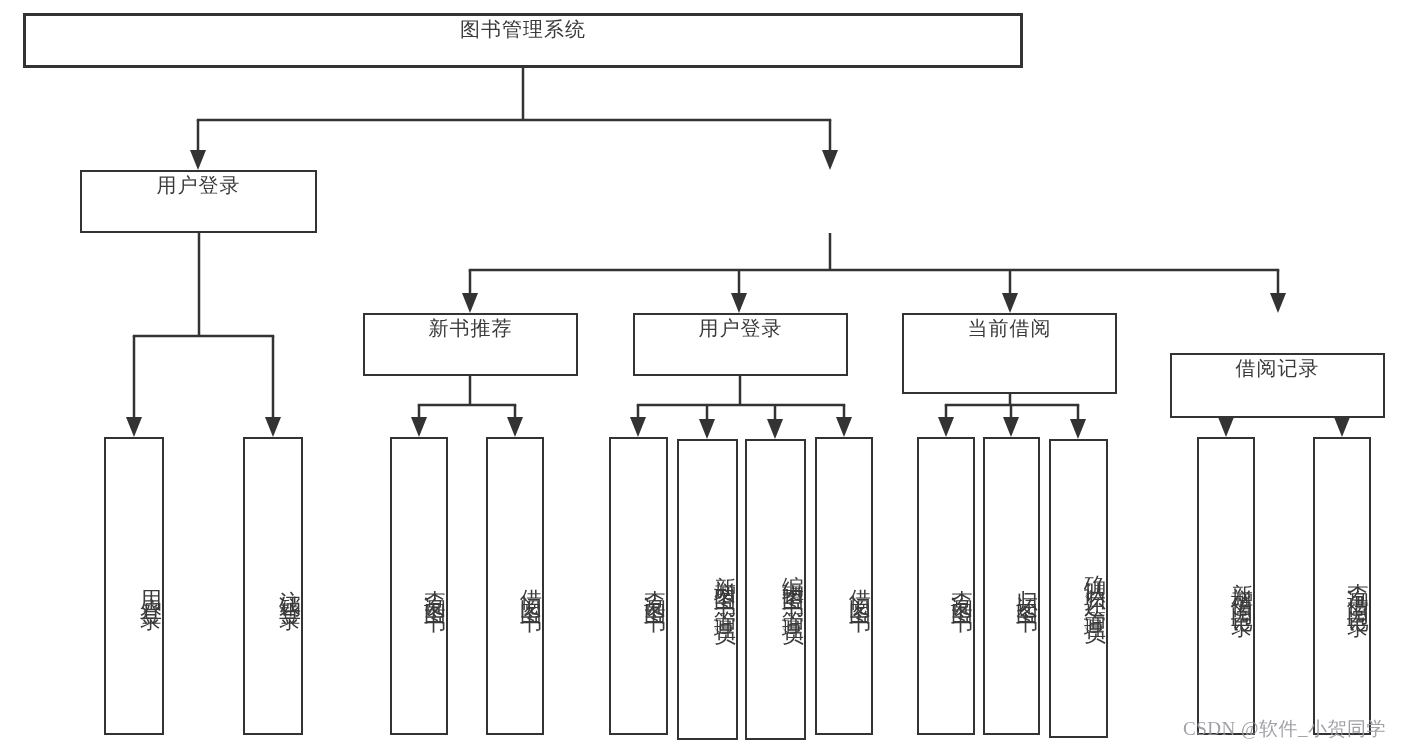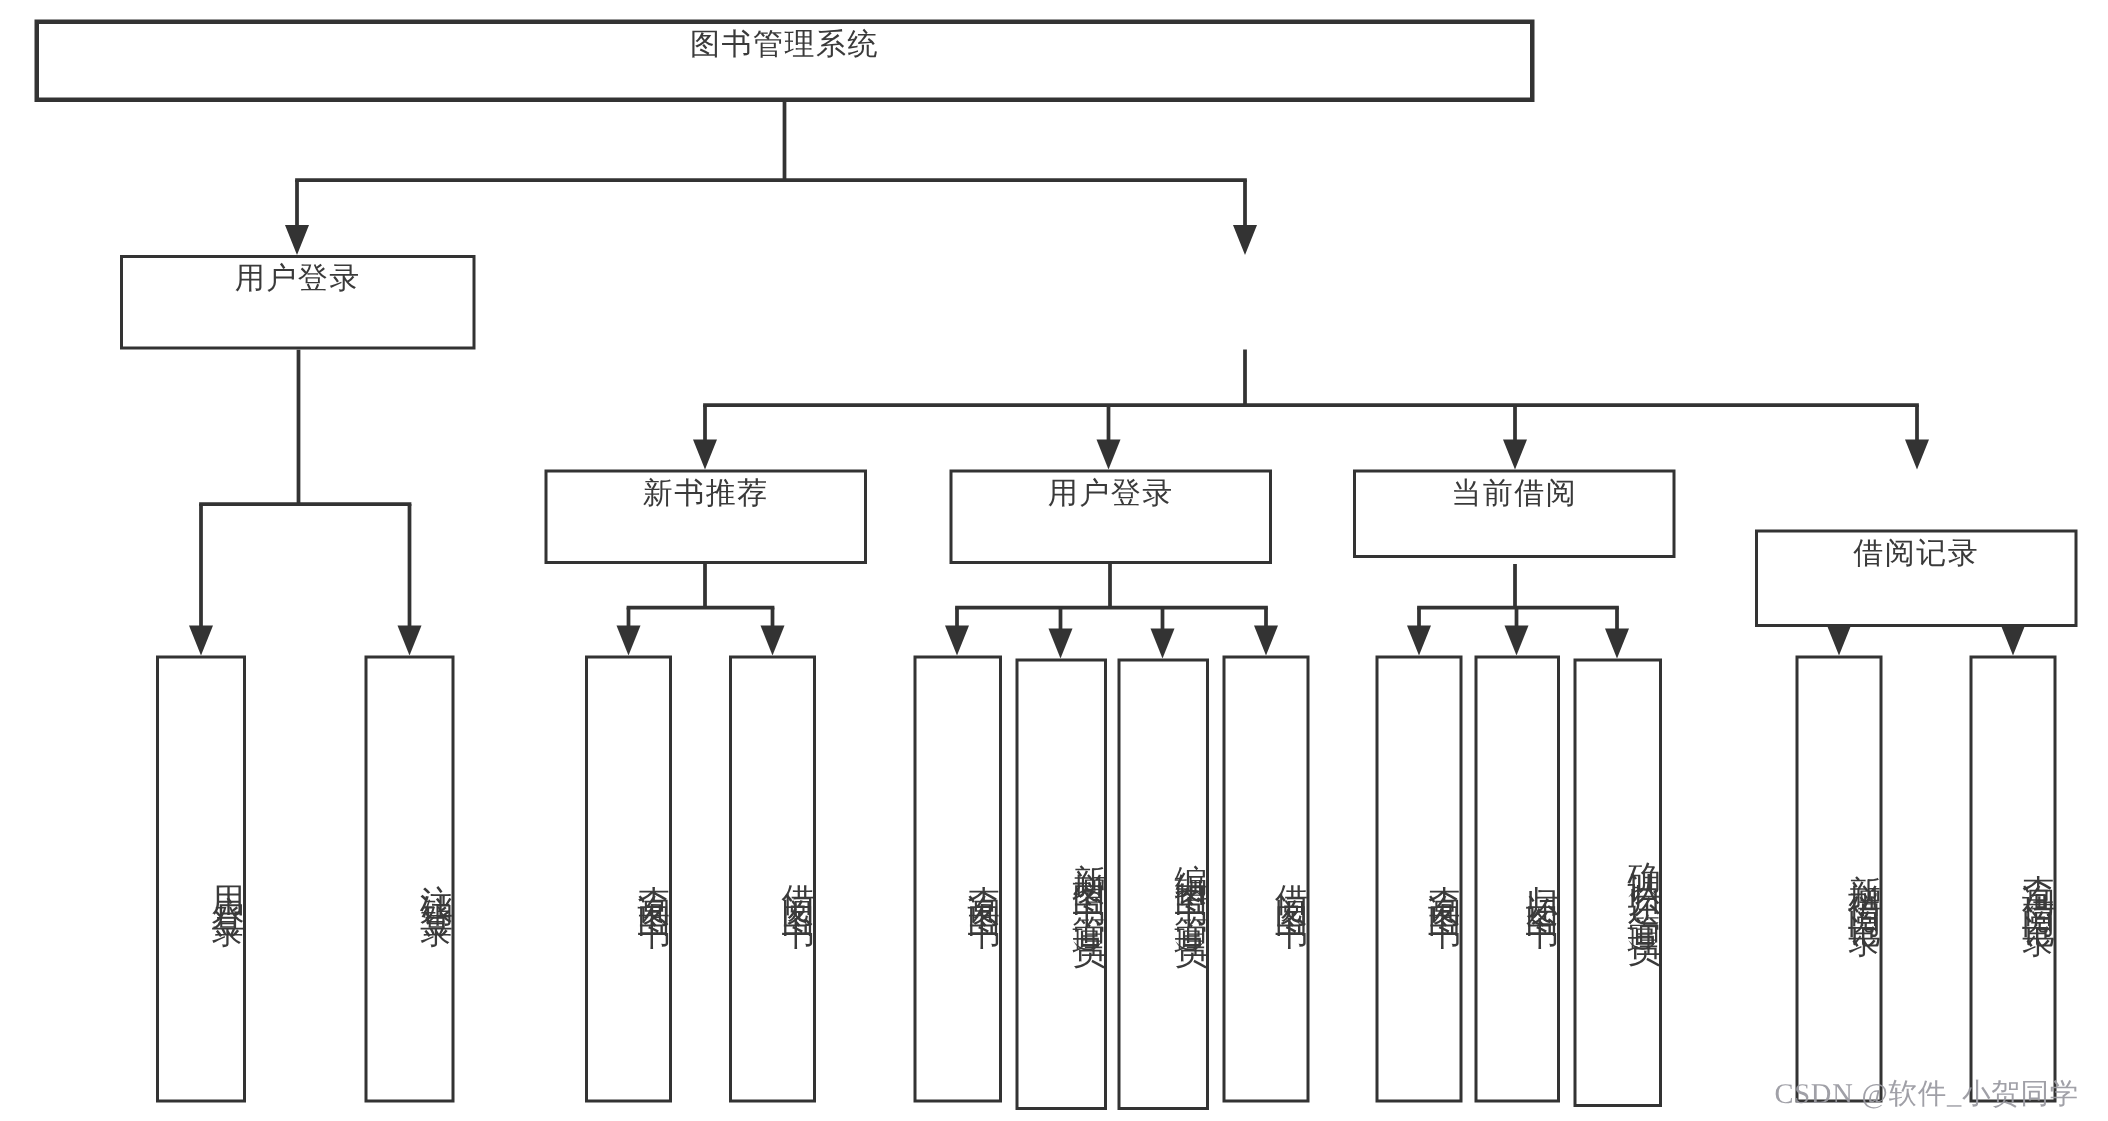--- a/index.html
+++ b/index.html
@@ -103,21 +103,21 @@
   <div class="node h" style="left:80px;top:170px;width:237px;height:63px;">
     <span>用户登录</span>
   </div>
 
   <div class="node h" style="left:363px;top:313px;width:215px;height:63px;">
     <span>新书推荐</span>
   </div>
   <div class="node h" style="left:633px;top:313px;width:215px;height:63px;">
     <span>用户登录</span>
   </div>
-  <div class="node h" style="left:902px;top:313px;width:215px;height:59px;">
+  <div class="node h" style="left:902px;top:313px;width:215px;height:81px;">
     <span>当前借阅</span>
   </div>
   <div class="node h" style="left:1170px;top:313px;width:215px;height:65px;margin-top:40px;">
     <span>借阅记录</span>
   </div>
 
   <div class="node v" style="left:104px;top:437px;width:60px;height:298px;">
     <span>用户登录</span>
   </div>
   <div class="node v" style="left:243px;top:437px;width:60px;height:298px;">

